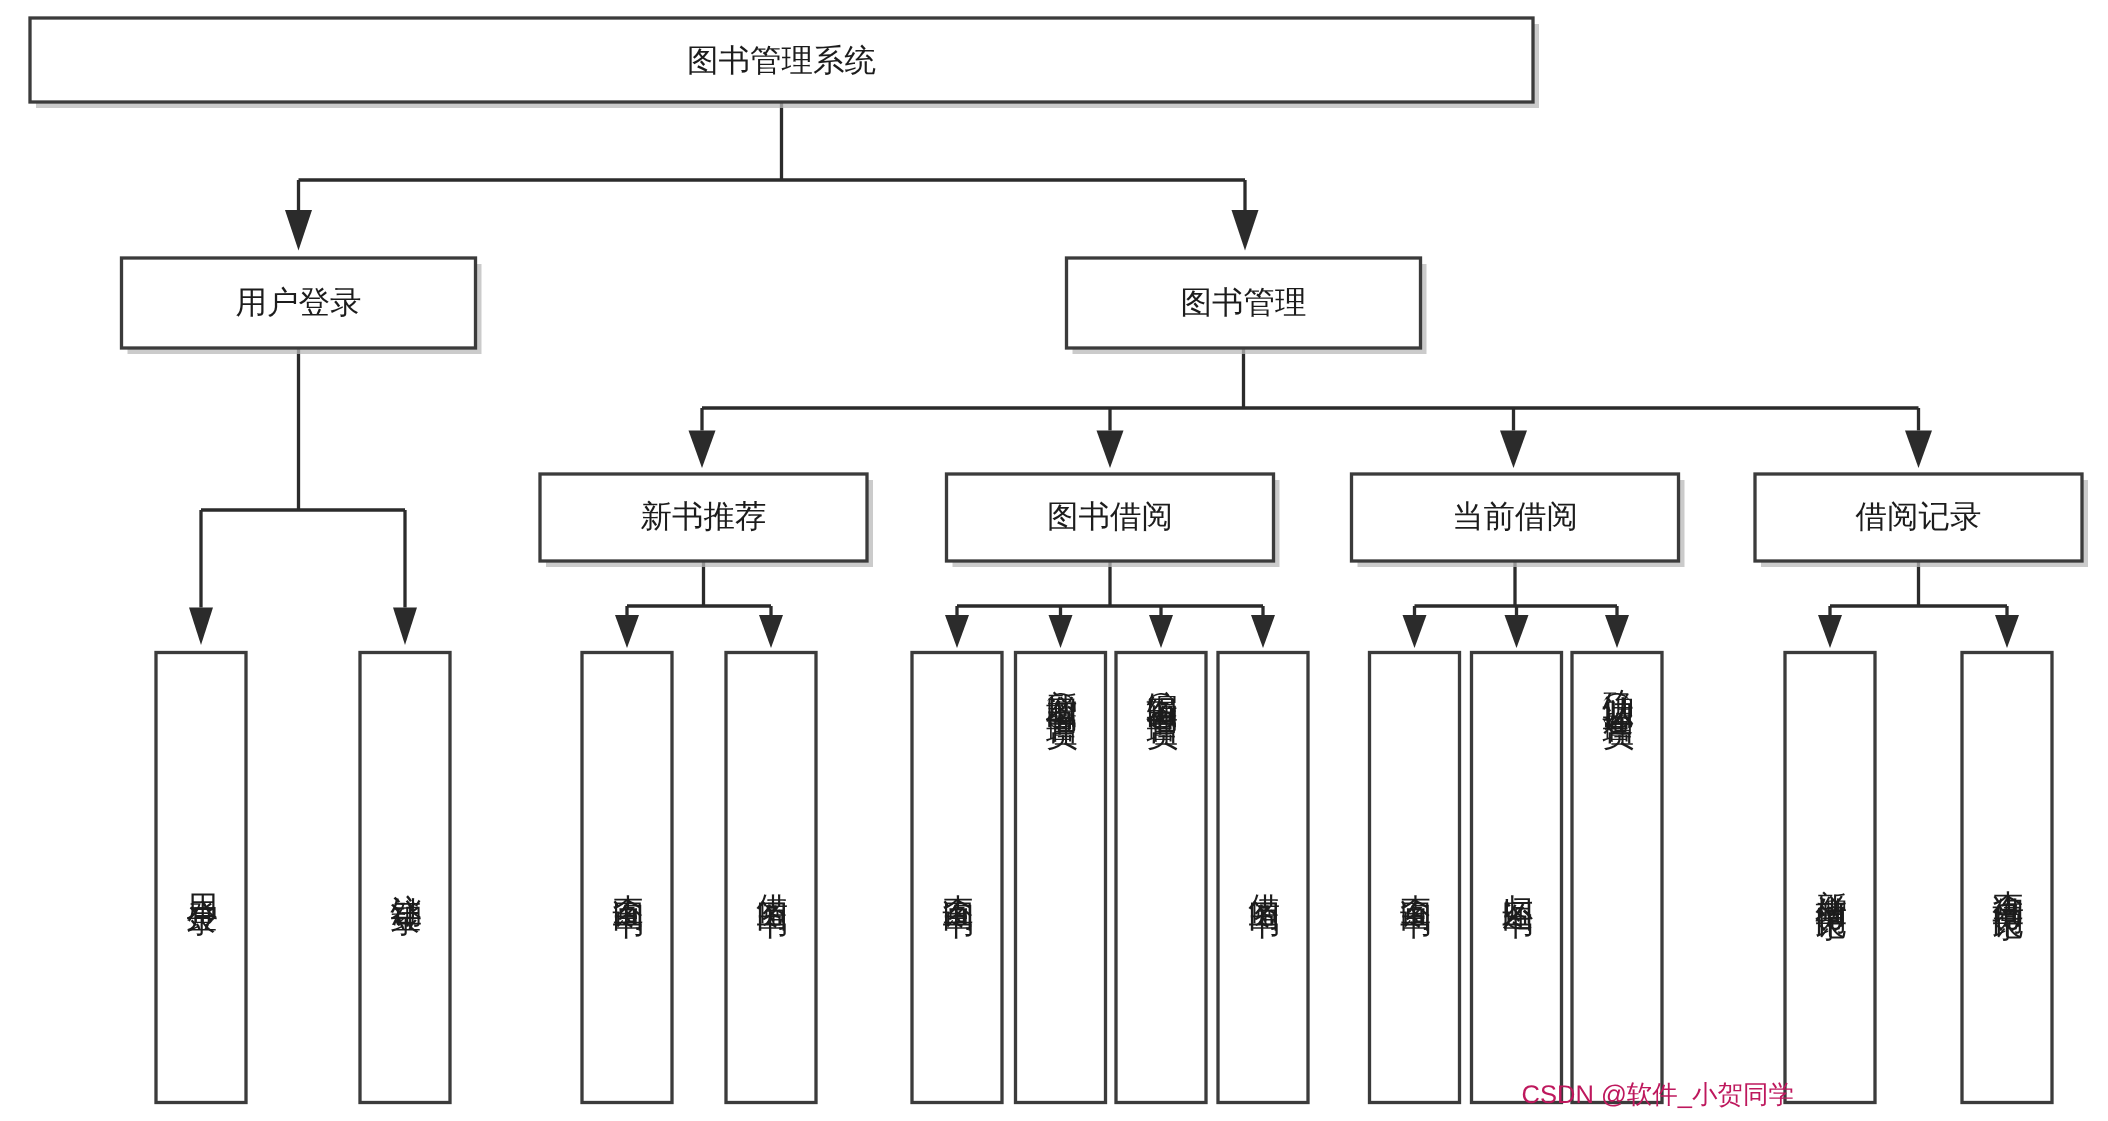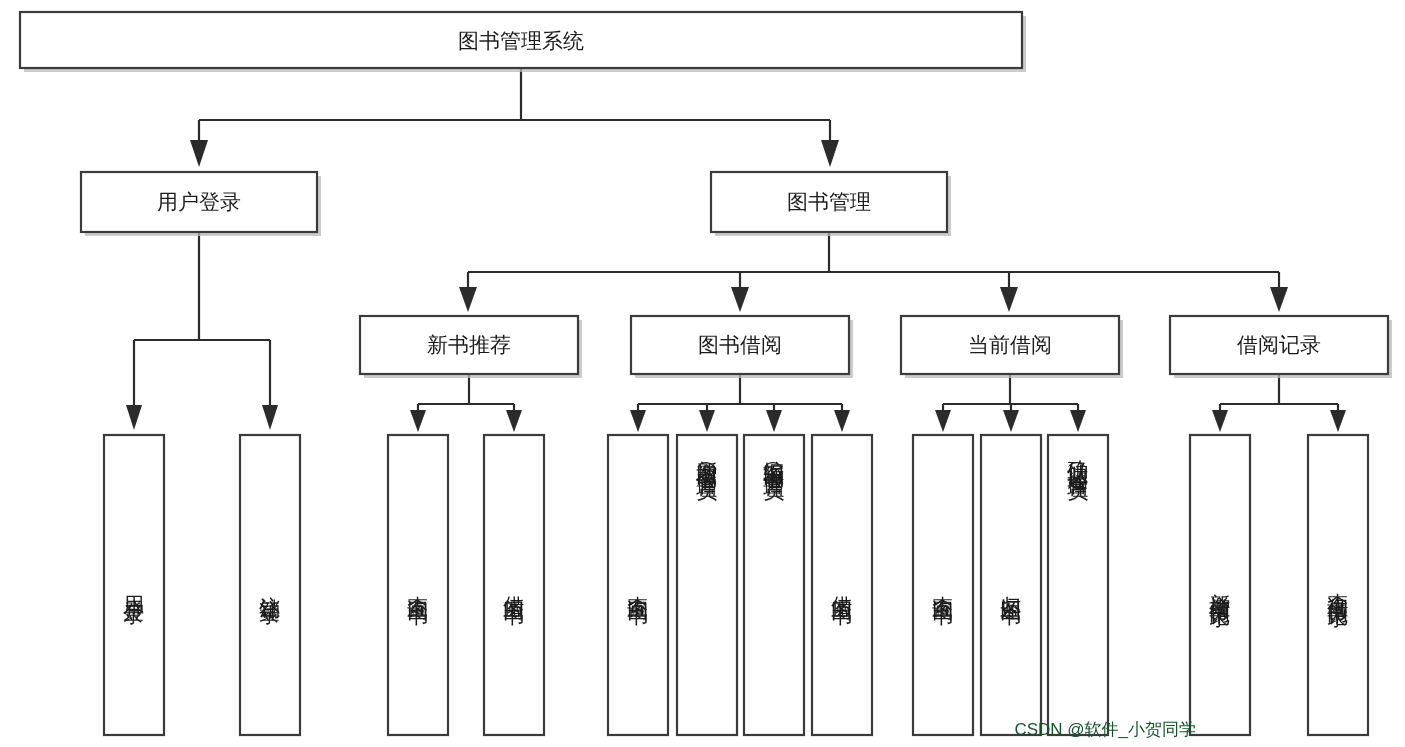--- a/index.html
+++ b/index.html
@@ -67,21 +67,21 @@
     justify-content: center;
     white-space: nowrap;
     pointer-events: none;
   }
   .watermark {
     position: absolute;
     right: 8px;
     bottom: 6px;
     font-family: "Liberation Sans", "DejaVu Sans", sans-serif;
     font-size: 17px;
-    color: #14532d;
+    color: #be185d;
     white-space: nowrap;
   }
 </style>
 </head>
 <body>
 
 <div id="diagram-root">
 
   <svg class="diagram-svg" viewBox="0 0 1405 747" xmlns="http://www.w3.org/2000/svg">
 

